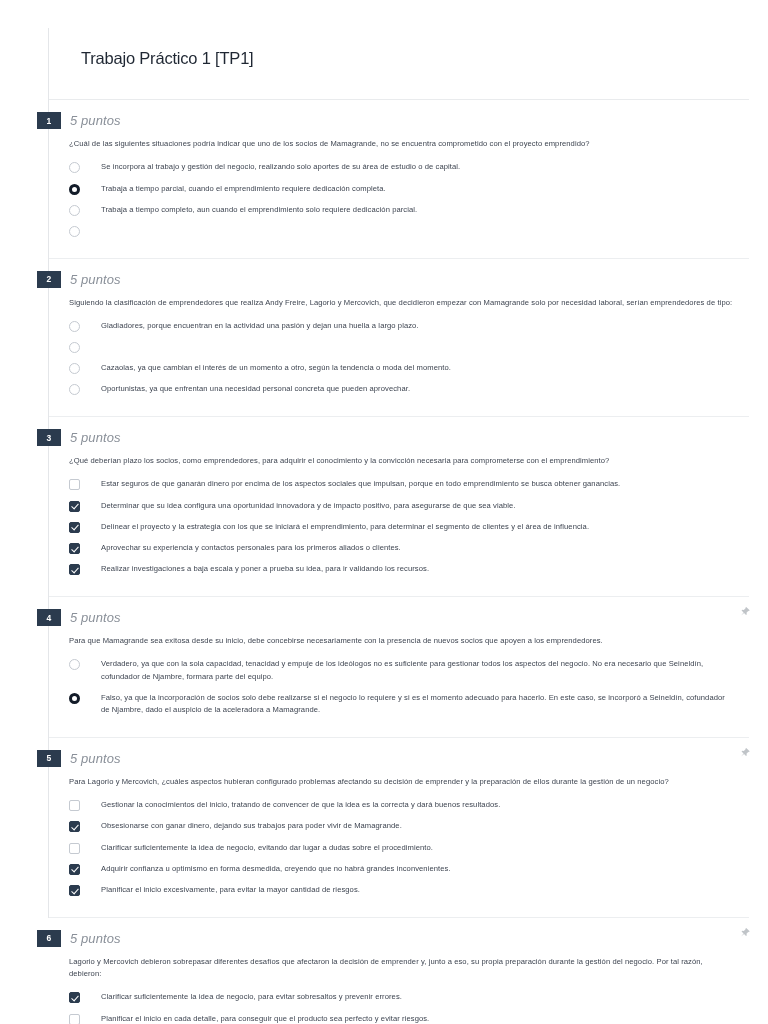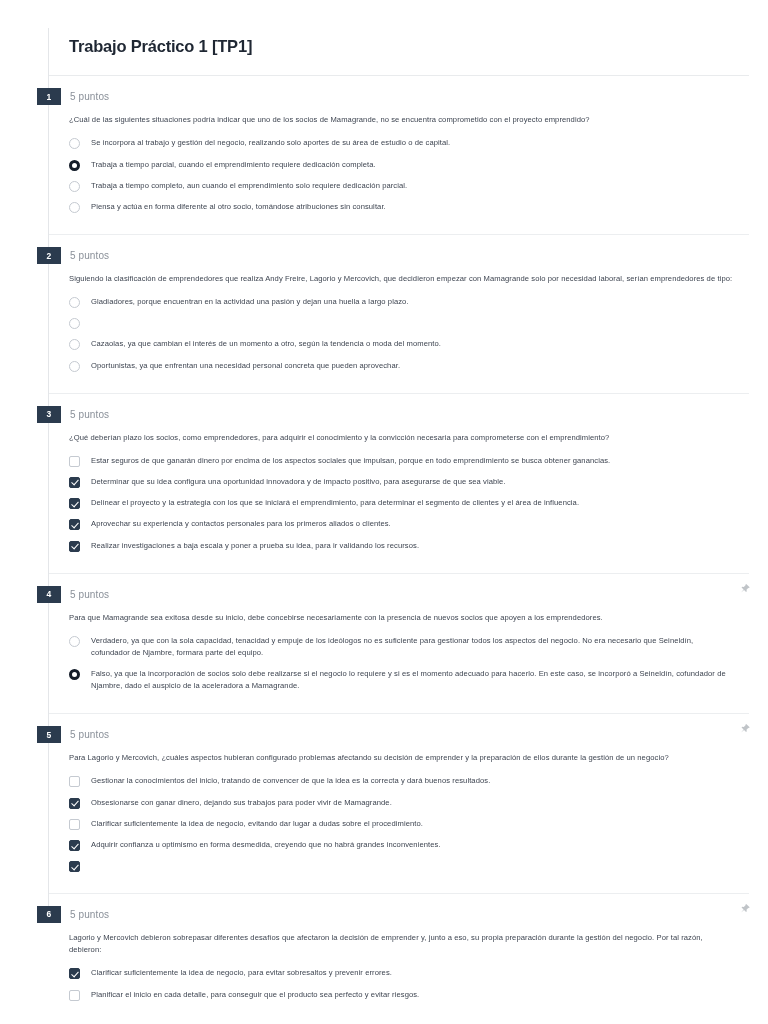--- a/index.html
+++ b/index.html
@@ -35,25 +35,25 @@
     top: 28px;
     width: 700px;
   }
   
   .quiz-header {
     padding: 8px 0 18px 20px;
     border-bottom: 1px solid #e9ebed;
   }
   .quiz-title {
     font-size: 16.5px;
-    font-weight: bold;
+    font-weight: normal;
     color: #1f2733;
     letter-spacing: -0.2px;
     line-height: 1.3;
-    margin: 0;
+    margin: 12px;
   }
   
   .question {
     position: relative;
     padding: 12px 16px 16px 0;
     border-bottom: 1px solid #eceef0;
   }
   .q-head {
     display: flex;
     align-items: center;
@@ -68,23 +68,24 @@
     color: #ffffff;
     font-size: 8.5px;
     font-weight: bold;
     display: flex;
     align-items: center;
     justify-content: center;
     flex: 0 0 auto;
     letter-spacing: 0.2px;
   }
   .q-points {
-    font-size: 10px;
+    font-size: 13px;
     color: #8a9099;
     letter-spacing: 0.1px;
+    font-style: italic;
   }
   .q-pin {
     position: absolute;
     right: -2px;
     top: 9px;
     width: 12px;
     height: 12px;
     opacity: 0.55;
   }
   .q-pin svg { display: block; }
@@ -97,21 +98,21 @@
     letter-spacing: 0.08px;
   }
   .options {
     margin: 0;
     padding: 0;
     list-style: none;
   }
   .option {
     display: flex;
     align-items: flex-start;
-    gap: 11px;
+    gap: 21px;
     padding: 4.5px 0;
     margin-left: 20px;
   }
   .option-label {
     font-size: 7.6px;
     line-height: 1.62;
     color: #3d4450;
     letter-spacing: 0.08px;
     padding-top: 0px;
     flex: 1;
@@ -186,21 +187,20 @@
             <li class="option">
               <span class="radio selected"></span>
               <span class="option-label">Trabaja a tiempo parcial, cuando el emprendimiento requiere dedicación completa.</span>
             </li>
             <li class="option">
               <span class="radio"></span>
               <span class="option-label">Trabaja a tiempo completo, aun cuando el emprendimiento solo requiere dedicación parcial.</span>
             </li>
             <li class="option">
               <span class="radio"></span>
-              <span class="option-label">Piensa y actúa en forma diferente al otro socio, tomándose atribuciones sin consultar.</span>
             </li>
           </ul>
         </div>
         <div class="question">
           <div class="q-head">
             <div class="q-badge">2</div>
             <div class="q-points">5 puntos</div>
           </div>
           <p class="q-text">Siguiendo la clasificación de emprendedores que realiza Andy Freire, Lagorio y Mercovich, que decidieron empezar con Mamagrande solo por necesidad laboral, serían emprendedores de tipo:</p>
           <ul class="options">
@@ -295,20 +295,21 @@
             <li class="option">
               <span class="checkbox"></span>
               <span class="option-label">Clarificar suficientemente la idea de negocio, evitando dar lugar a dudas sobre el procedimiento.</span>
             </li>
             <li class="option">
               <span class="checkbox checked"></span>
               <span class="option-label">Adquirir confianza u optimismo en forma desmedida, creyendo que no habrá grandes inconvenientes.</span>
             </li>
             <li class="option">
               <span class="checkbox checked"></span>
+              <span class="option-label">Planificar el inicio excesivamente, para evitar la mayor cantidad de riesgos.</span>
             </li>
           </ul>
         </div>
         <div class="question">
           <div class="q-head">
             <div class="q-badge">6</div>
             <div class="q-points">5 puntos</div>
           </div>
           <div class="q-pin">
             <svg viewBox="0 0 16 16" width="12" height="12" aria-hidden="true">

